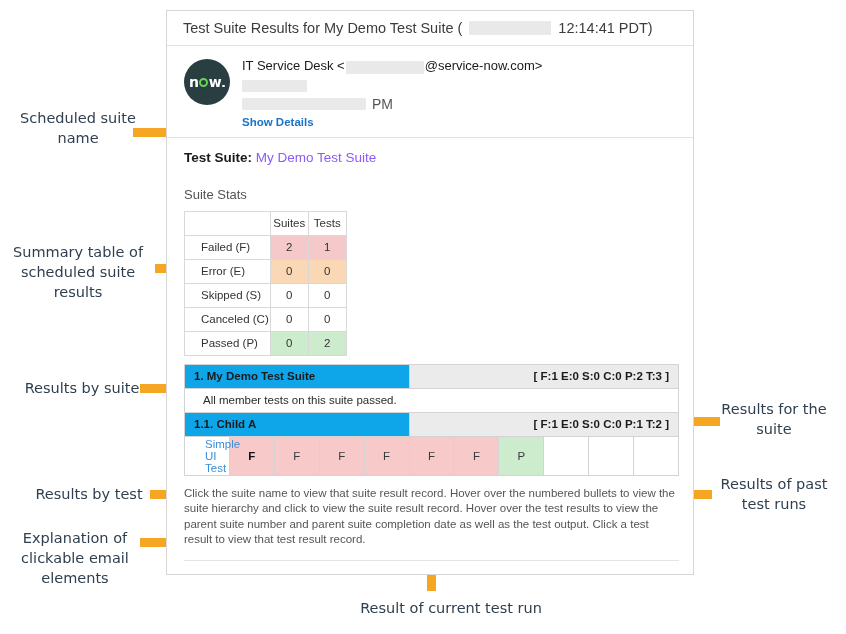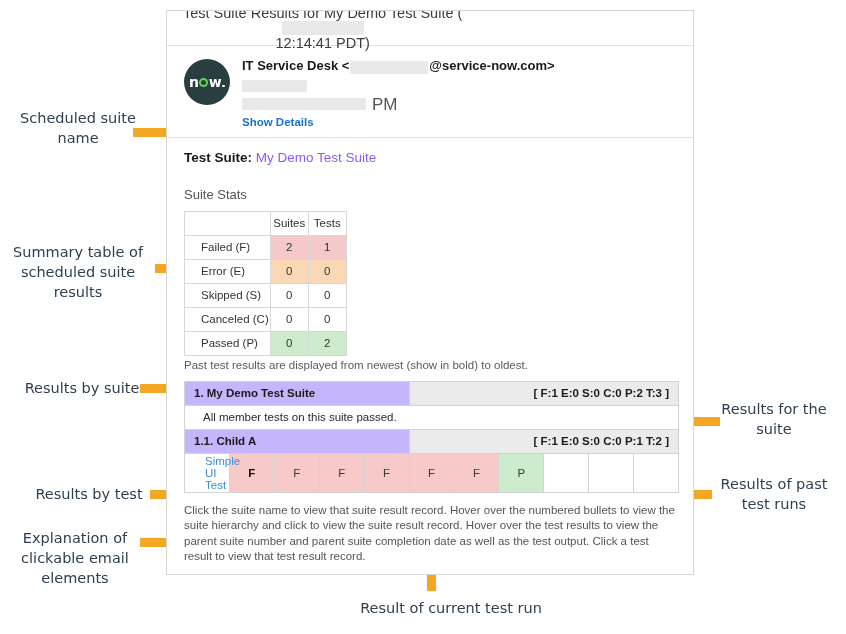--- a/index.html
+++ b/index.html
@@ -90,21 +90,20 @@
     padding: 0 0 0 16px;
     box-sizing: border-box;
   }
   .email-title {
     font-size: 14.5px;
     color: #3c3c3c;
     font-family: "Liberation Sans", sans-serif;
     white-space: nowrap;
     display: flex;
     align-items: center;
-    flex-direction: column;
   }
 
   .redact {
     display: inline-block;
     background: #e9e9e9;
     border-radius: 1px;
     vertical-align: middle;
   }
   .redact.r-title { width: 82px; height: 14px; margin: 0 7px; }
   .redact.r-email { width: 78px; height: 13px; margin: 0 1px; position: relative; top: 1px; }
@@ -152,30 +151,30 @@
   .sn-dot {
     display: inline-block;
     width: 2.5px; height: 2.5px;
     background: #ffffff;
     border-radius: 50%;
     margin-left: 1px;
   }
   .sender-info { padding-left: 6px; padding-top: 1px; }
   .sender-line1 {
     font-size: 13px;
-    font-weight: 700;
+    font-weight: 400;
     color: #1a1a1a;
     white-space: nowrap;
     line-height: 17px;
   }
   .sender-line2 { margin-top: 5px; line-height: 12px; }
   .sender-line3 {
     margin-top: 6px;
     line-height: 13px;
-    font-size: 17px;
+    font-size: 14px;
     color: #555;
     display: flex;
     align-items: center;
     gap: 6px;
   }
   .show-details {
     margin-top: 5px;
     font-size: 11.5px;
     color: #1a73c8;
     font-weight: 700;
@@ -251,21 +250,21 @@
     table-layout: fixed;
   }
   .results-table td {
     border: 1px solid #d3d3d3;
     height: 24px;
     box-sizing: border-box;
     font-size: 11.5px;
     vertical-align: middle;
   }
   td.suite-hdr {
-    background: #c4b5fd;
+    background: #0ea5e9;
     font-weight: 700;
     color: #1a1a1a;
     padding-left: 9px;
   }
   td.suite-hdr-counts {
     background: #ebebeb;
     font-weight: 700;
     color: #1a1a1a;
     text-align: right;
     padding-right: 9px;
@@ -428,21 +427,20 @@
           <td class="num">0</td>
         </tr>
         <tr class="row-passed">
           <td class="lbl">Passed (P)</td>
           <td class="num">0</td>
           <td class="num">2</td>
         </tr>
       </tbody>
     </table>
 
-    <div class="tsr-sub">Past test results are displayed from newest (show in bold) to oldest.</div>
 
     <table class="results-table">
       <tbody>
         <tr>
           <td class="suite-hdr" colspan="5">1. My Demo Test Suite</td>
           <td class="suite-hdr-counts" colspan="6">[ F:1 E:0 S:0 C:0 P:2 T:3 ]</td>
         </tr>
         <tr>
           <td class="suite-msg" colspan="11">All member tests on this suite passed.</td>
         </tr>

